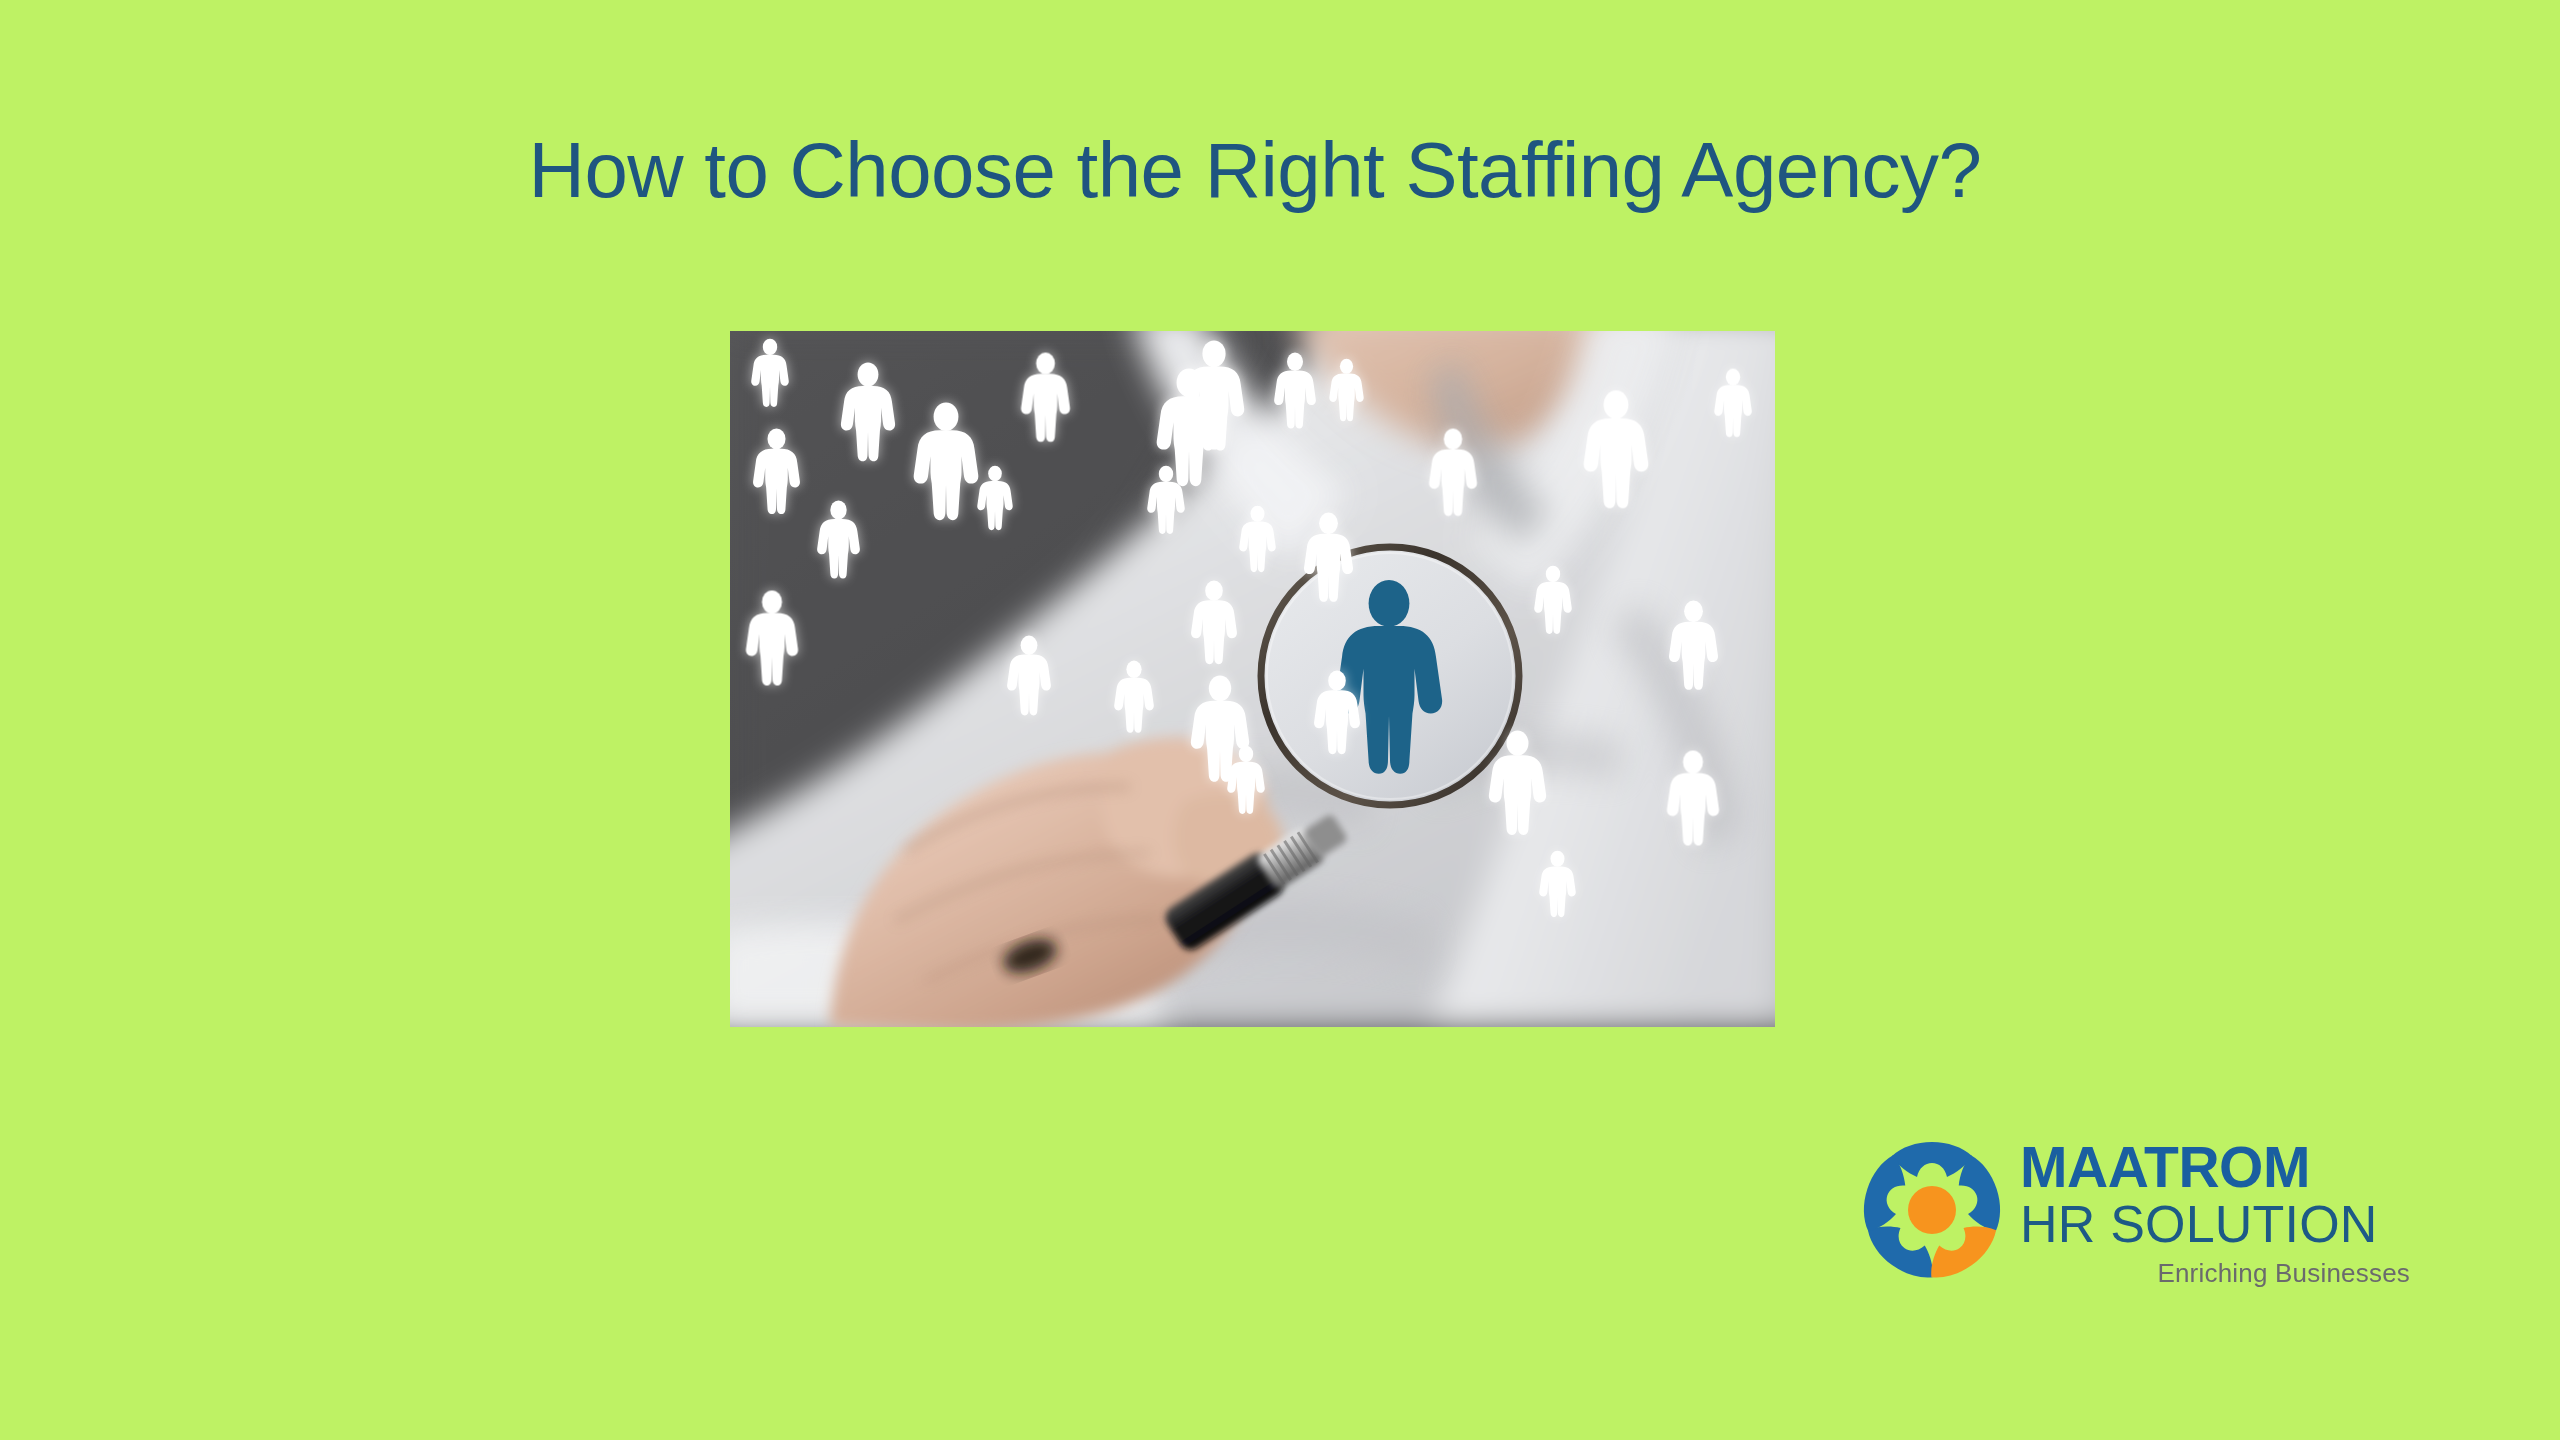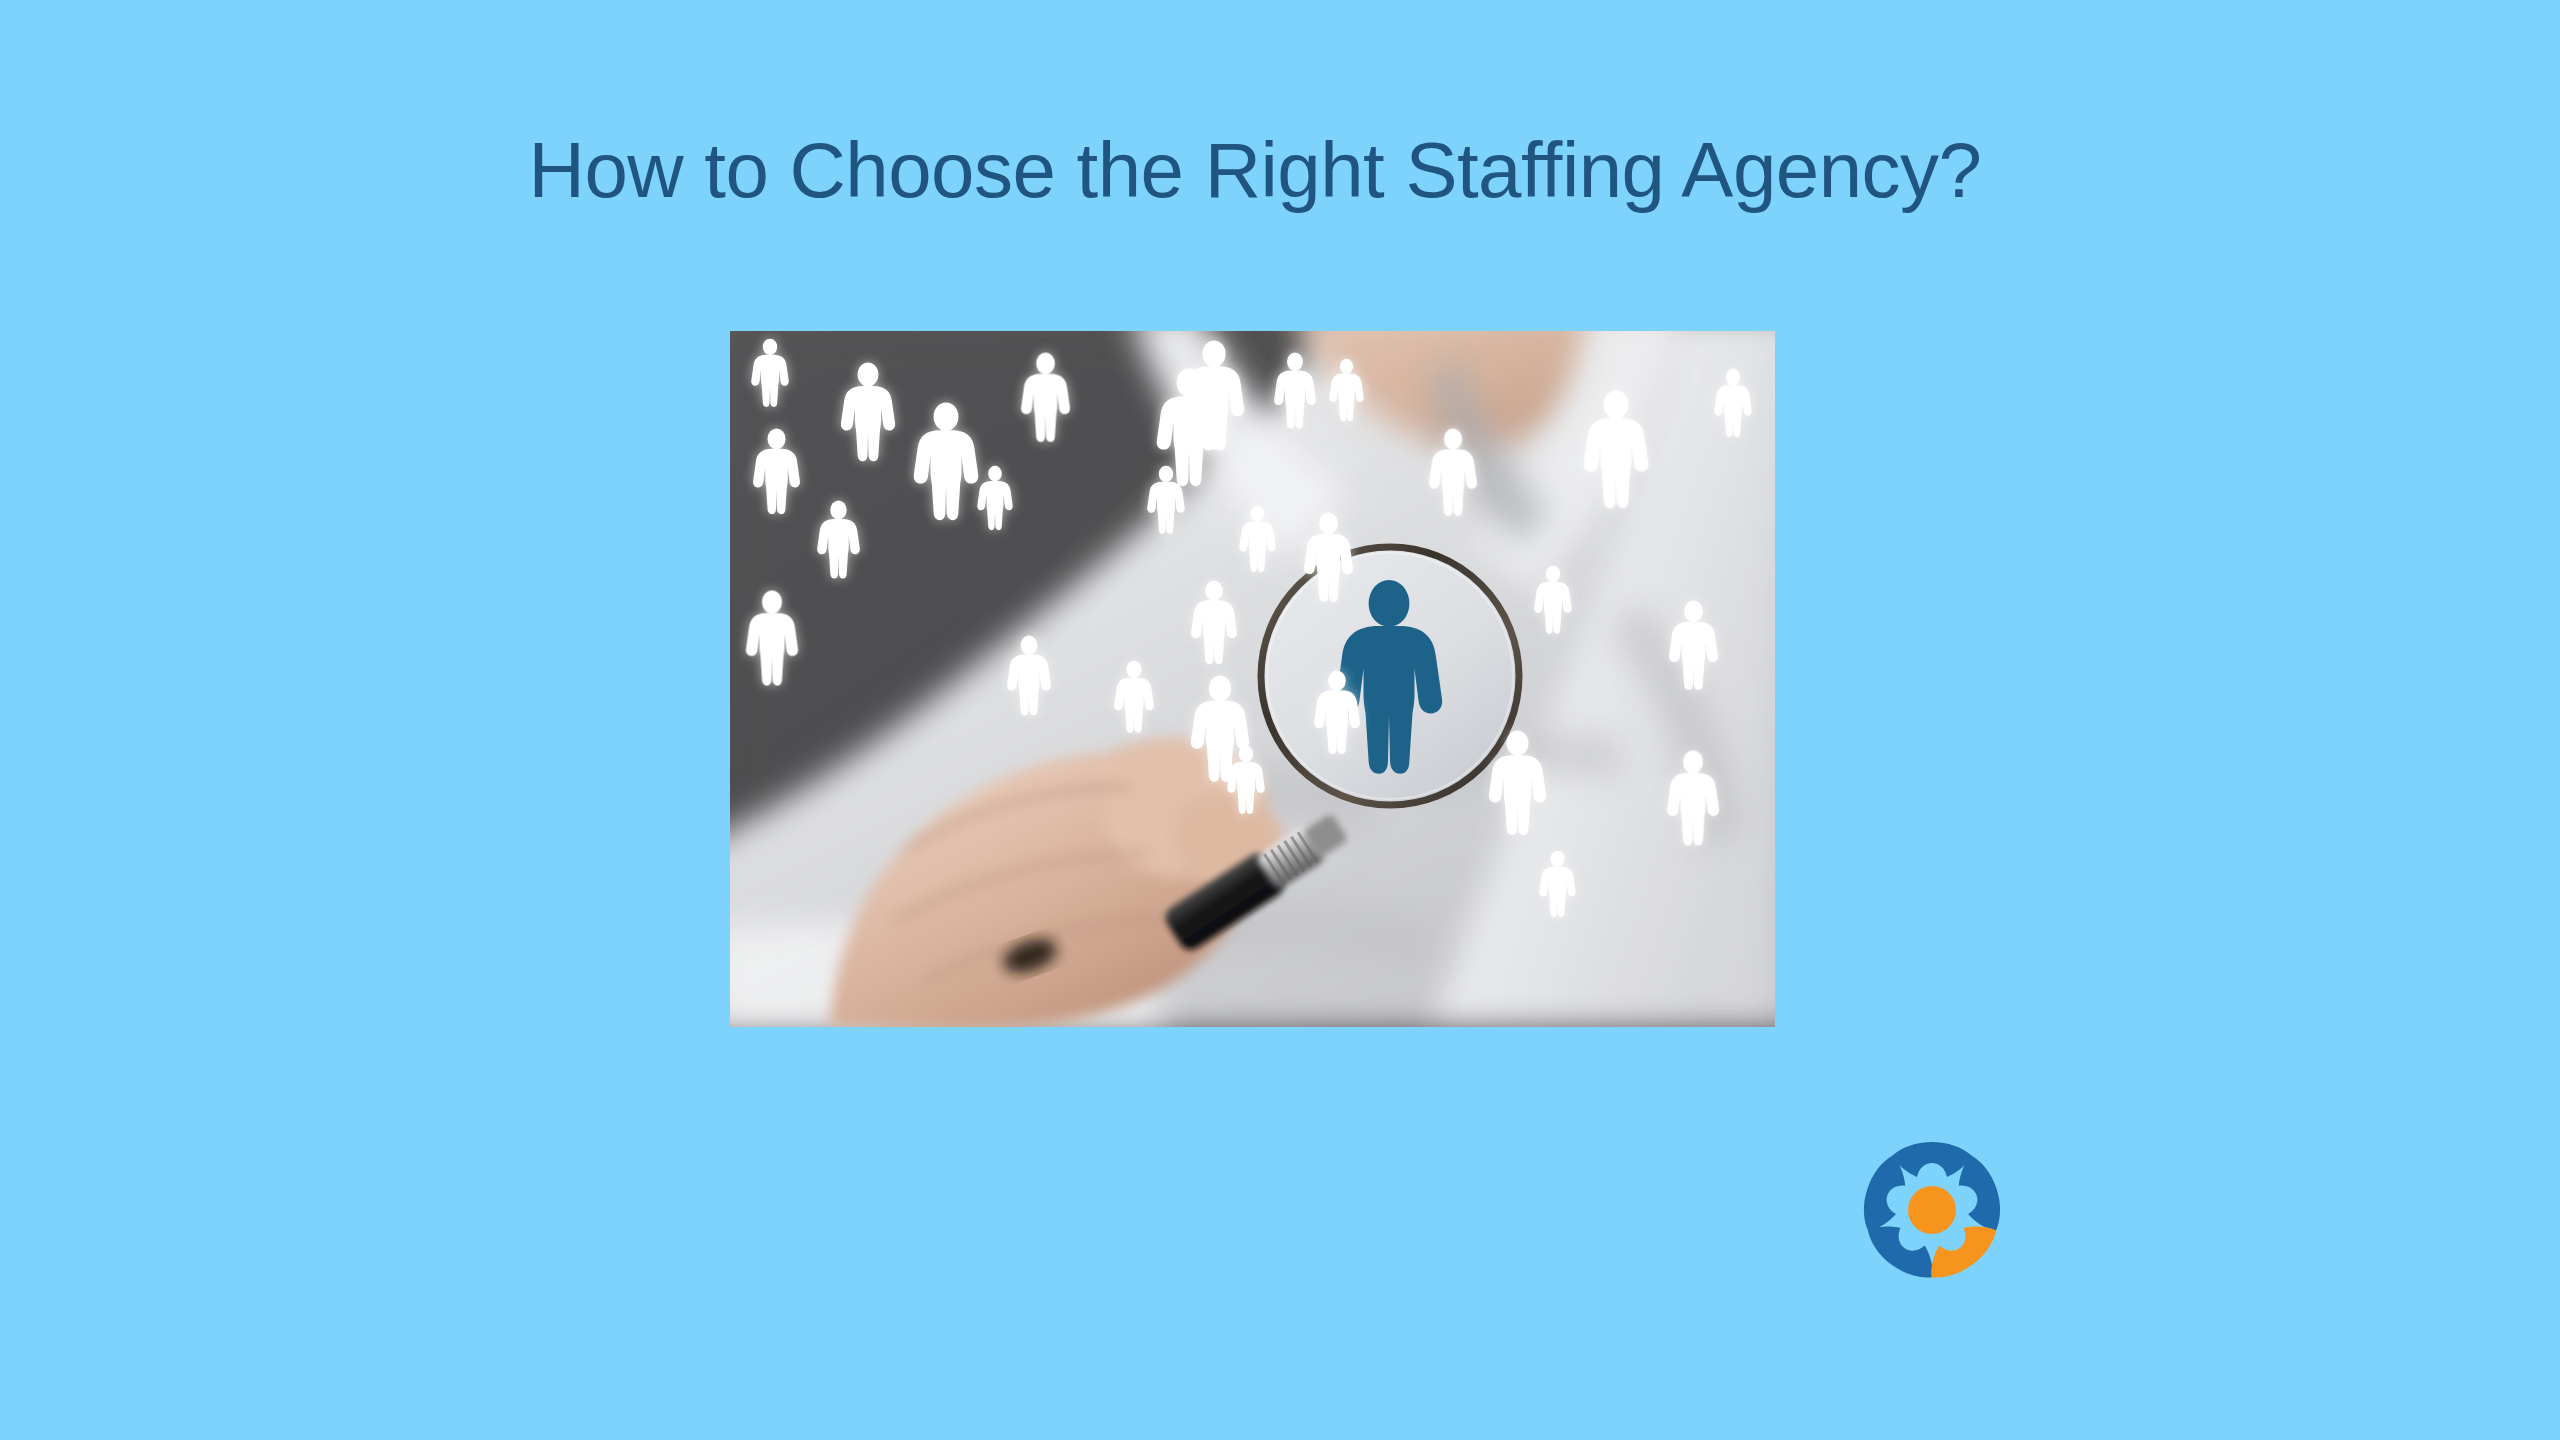--- a/index.html
+++ b/index.html
@@ -10,21 +10,21 @@
     height: 1440px;
     background: #ffffff;
     font-family: "Liberation Sans", sans-serif;
     overflow: hidden;
   }
 
   .slide {
     position: relative;
     width: 2560px;
     height: 1440px;
-    background: #7dd3fc;
+    background: #bef264;
     text-decoration: underline;
   }
 
   
   .slide-title {
     position: absolute;
     left: 0;
     top: 126px;
     width: 2510px;
     text-align: center;
@@ -541,16 +541,21 @@
                    C83 28 77 23 70 23
                    C63 23 57 28 55 37
                    C46 33 36 26 30 16
                    C40 7 54 2 70 2 Z"></path>
 
           <circle cx="70" cy="70" r="24" fill="#f7941e"></circle>
         </g>
       </svg>
     </div>
 
+    <div class="logo-text">
+      <div class="logo-line1">MAATROM</div>
+      <div class="logo-line2">HR SOLUTION</div>
+      <div class="logo-tagline">Enriching Businesses</div>
+    </div>
 
   </div>
 
 </div>
 
 </body></html>

